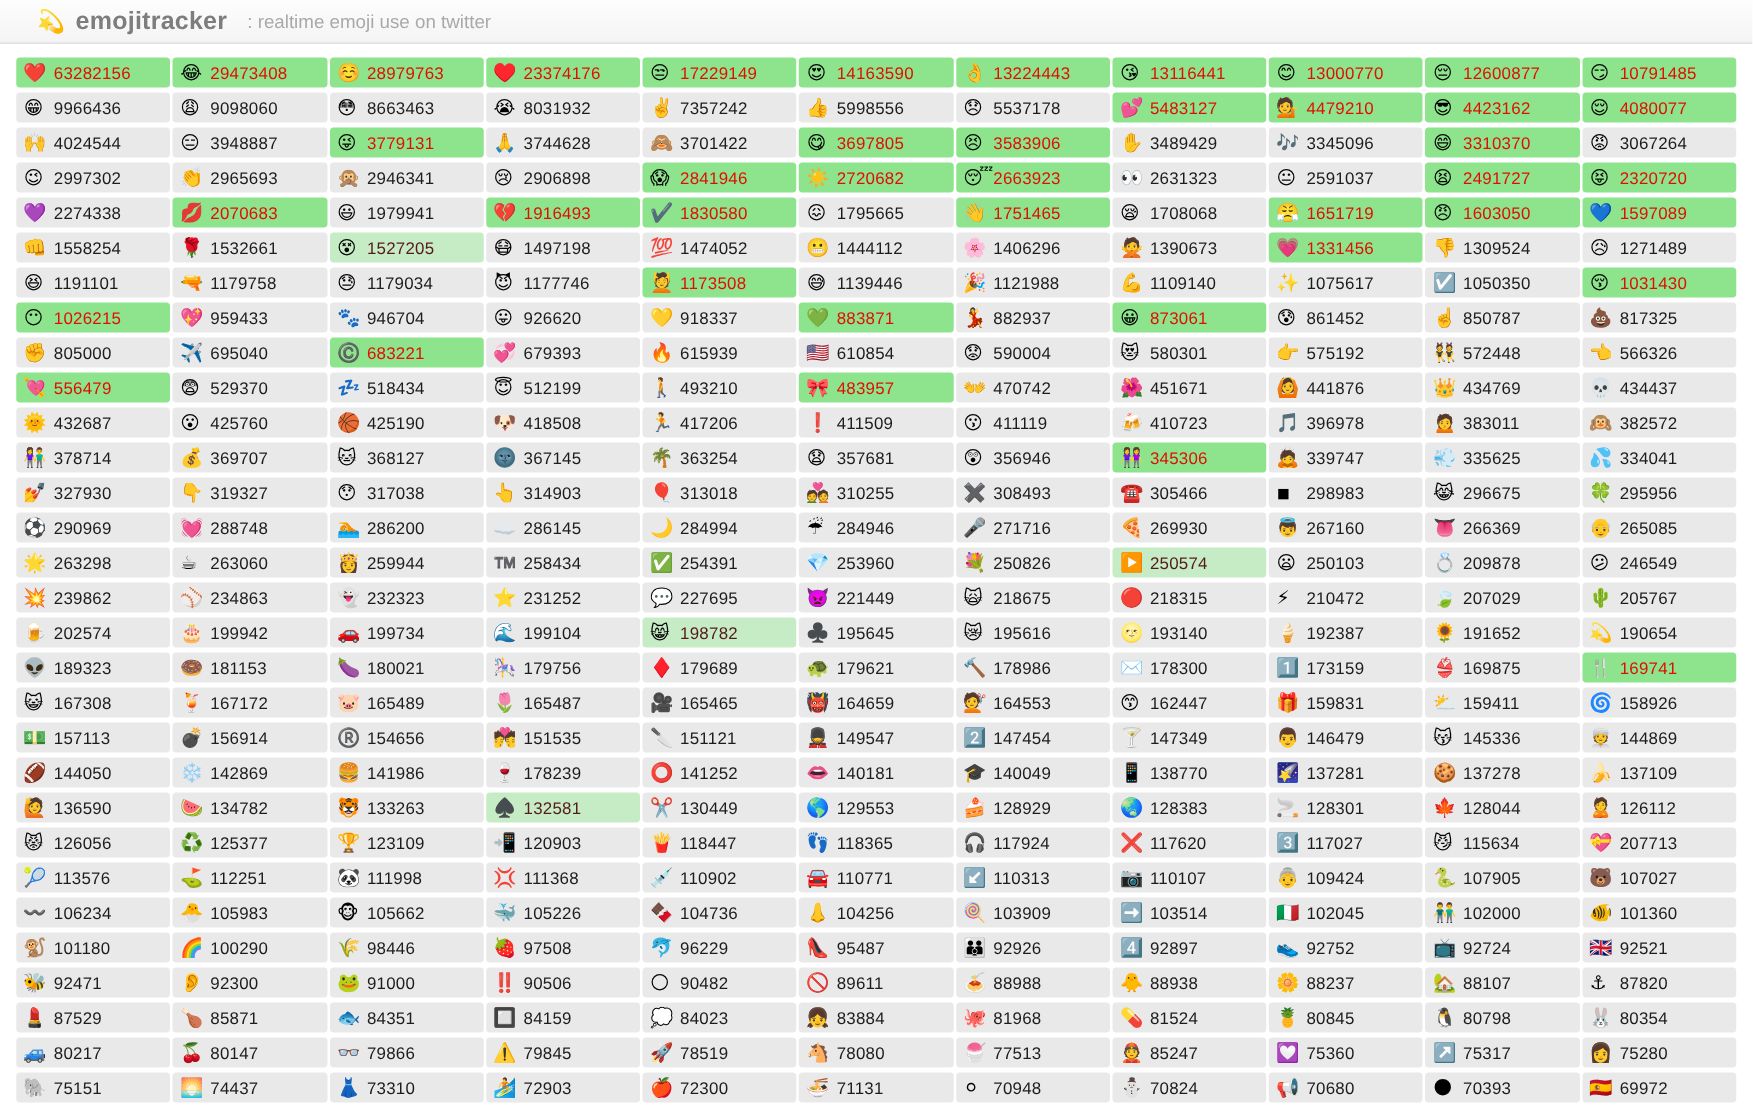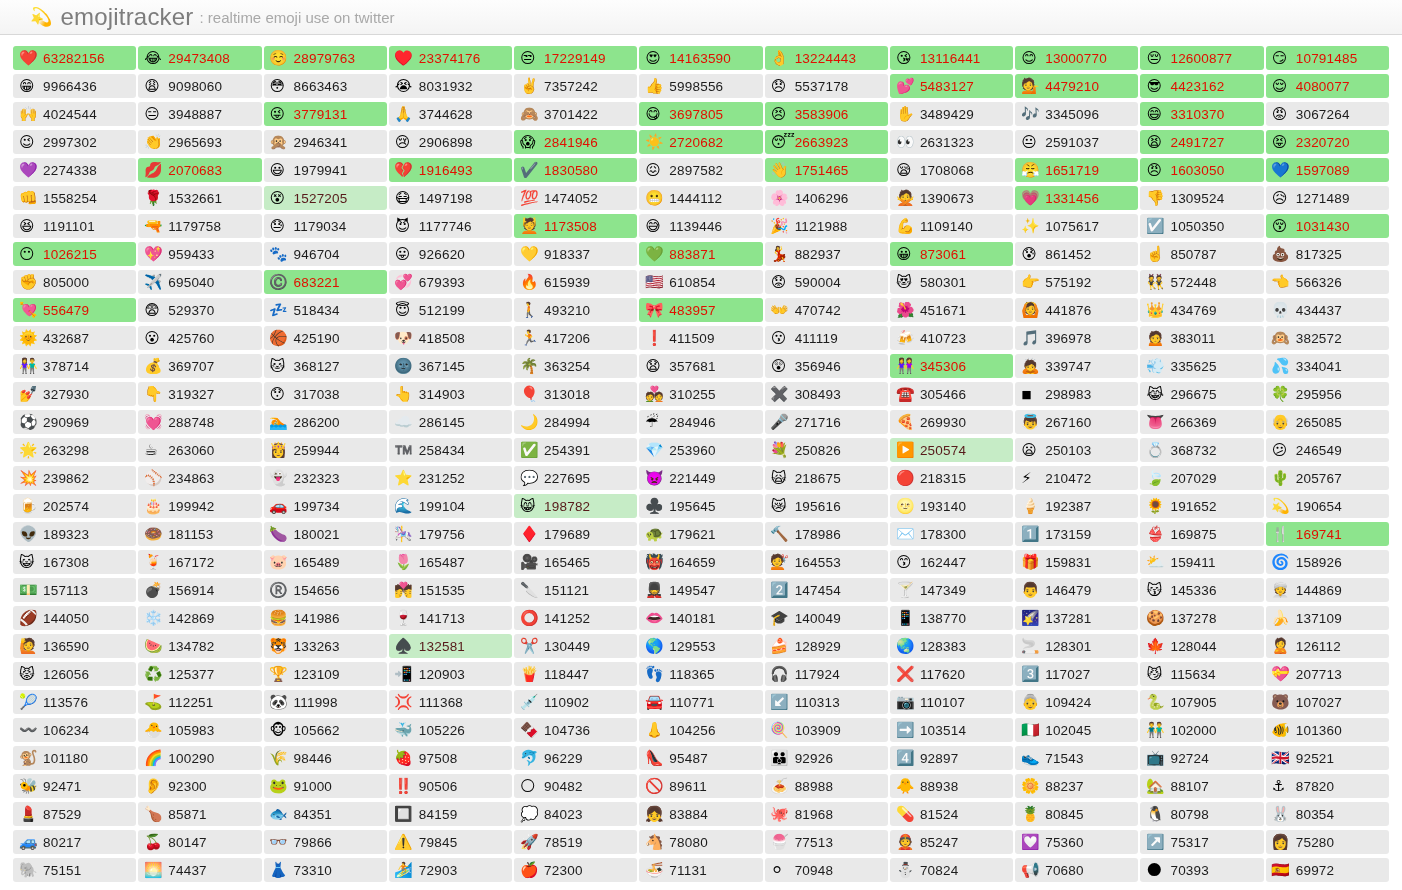--- a/index.html
+++ b/index.html
@@ -8,22 +8,22 @@
     --cell-bg:#e9e9e9; --cell-text:#1c1c1c;
   }
   *{margin:0;padding:0;box-sizing:border-box;}
   html,body{width:1402px;background:#fff;font-family:"Liberation Sans","DejaVu Sans",sans-serif;}
   .header{
     height:35px;display:flex;align-items:center;padding-left:30px;
     background:linear-gradient(#fdfdfd,#f4f4f4);
     border-bottom:1px solid #d8d8d8;
   }
   .logo-icon{font-size:18px;margin-right:8px;line-height:1;}
-  .title{font-size:24px;font-weight:normal;color:#7d7d7d;letter-spacing:.2px;}
-  .subtitle{font-size:15px;color:#a9a9a9;margin-left:6px;}
+  .title{font-size:20px;font-weight:bold;color:#7d7d7d;letter-spacing:.2px;}
+  .subtitle{font-size:15px;color:#a9a9a9;margin-left:16px;}
   .grid{
     display:grid;
     grid-template-columns:repeat(11,1fr);
     gap:4px 2px;
     padding:11px 13px 6px 13px;
   }
   .cell{
     height:24px;border-radius:3px;background:var(--cell-bg);
     display:flex;align-items:center;padding:0 6px;overflow:hidden;cursor:pointer;
   }
@@ -240,21 +240,21 @@
     <div class="cell hot">
       <span class="glyph">💔</span>
       <span class="count">1916493</span>
     </div>
     <div class="cell hot">
       <span class="glyph">✔️</span>
       <span class="count">1830580</span>
     </div>
     <div class="cell">
       <span class="glyph">😖</span>
-      <span class="count">2897582</span>
+      <span class="count">1795665</span>
     </div>
     <div class="cell hot">
       <span class="glyph">👋</span>
       <span class="count">1751465</span>
     </div>
     <div class="cell">
       <span class="glyph">😪</span>
       <span class="count">1708068</span>
     </div>
     <div class="cell hot">
@@ -696,21 +696,21 @@
     <div class="cell warm">
       <span class="glyph">▶️</span>
       <span class="count">250574</span>
     </div>
     <div class="cell">
       <span class="glyph">😦</span>
       <span class="count">250103</span>
     </div>
     <div class="cell">
       <span class="glyph">💍</span>
-      <span class="count">368732</span>
+      <span class="count">209878</span>
     </div>
     <div class="cell">
       <span class="glyph">😕</span>
       <span class="count">246549</span>
     </div>
     <div class="cell">
       <span class="glyph">💥</span>
       <span class="count">239862</span>
     </div>
     <div class="cell">
@@ -936,21 +936,21 @@
     <div class="cell">
       <span class="glyph">❄️</span>
       <span class="count">142869</span>
     </div>
     <div class="cell">
       <span class="glyph">🍔</span>
       <span class="count">141986</span>
     </div>
     <div class="cell">
       <span class="glyph">🍷</span>
-      <span class="count">141713</span>
+      <span class="count">178239</span>
     </div>
     <div class="cell">
       <span class="glyph">⭕</span>
       <span class="count">141252</span>
     </div>
     <div class="cell">
       <span class="glyph">👄</span>
       <span class="count">140181</span>
     </div>
     <div class="cell">
@@ -1176,21 +1176,21 @@
     <div class="cell">
       <span class="glyph">👪</span>
       <span class="count">92926</span>
     </div>
     <div class="cell">
       <span class="glyph">4️⃣</span>
       <span class="count">92897</span>
     </div>
     <div class="cell">
       <span class="glyph">👟</span>
-      <span class="count">71543</span>
+      <span class="count">92752</span>
     </div>
     <div class="cell">
       <span class="glyph">📺</span>
       <span class="count">92724</span>
     </div>
     <div class="cell">
       <span class="glyph">🇬🇧</span>
       <span class="count">92521</span>
     </div>
     <div class="cell">

